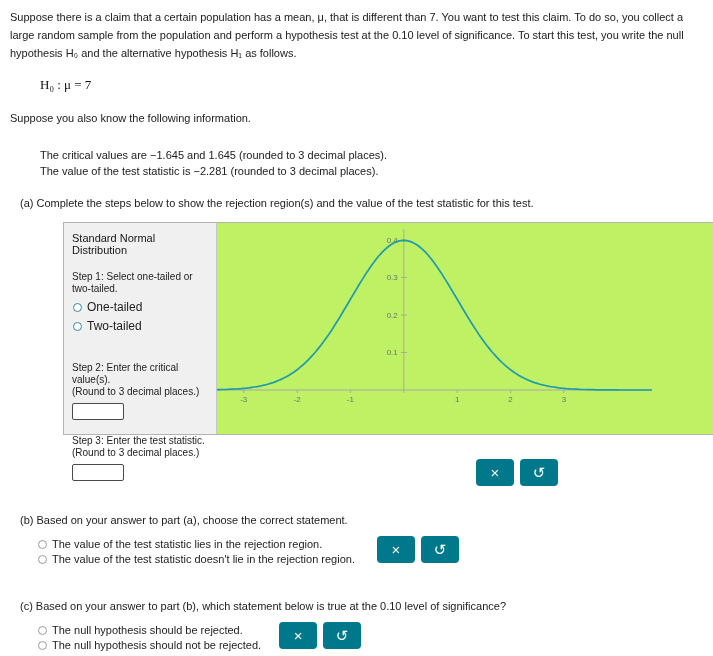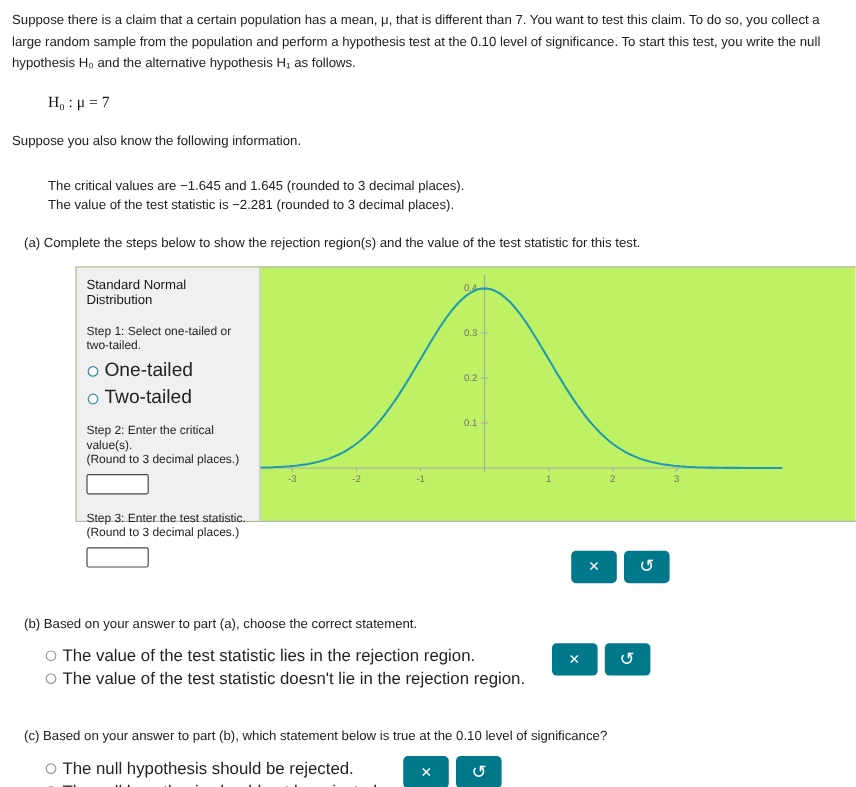--- a/index.html
+++ b/index.html
@@ -32,28 +32,28 @@
   }
   .panel-sidebar {
     width:153px; flex:none; box-sizing:border-box;
     background:#f0f0f0; border-right:1px solid #c6c6c6;
     padding:9px 7px 6px 8px;
   }
   .panel-title { font-size:11px; color:#161616; margin-bottom:15px; }
   .step-label, .step-hint { font-size:10px; line-height:12px; color:#222; }
   .radio-row {
     display:flex; align-items:center; gap:5px;
-    margin:5px 0 0 1px; font-size:16px; cursor:pointer; color:#222;
+    margin:5px 0 0 1px; font-size:12px; cursor:pointer; color:#222;
   }
   .radio-circle {
     width:9px; height:9px; border-radius:50%;
     border:1px solid #39899a; background:#fff; flex:none; box-sizing:border-box;
   }
   .gray-radios .radio-circle { border-color:#9a9a9a; }
-  .step2 { margin-top:13px; }
+  .step2 { margin-top:29px; }
   .step3 { margin-top:15px; }
   .num-input {
     width:52px; height:17px; margin-top:5px; box-sizing:border-box;
     border:1px solid #4a4a4a; border-radius:2px;
     font-size:10px; padding:0 3px; font-family:inherit;
   }
   .panel-chart { flex:1; position:relative; overflow:hidden; }
 
   
   .btn-pair { display:flex; gap:6px; }
@@ -64,21 +64,21 @@
     font-size:15px; line-height:1;
     display:flex; align-items:center; justify-content:center;
     cursor:pointer; font-family:"Liberation Sans","DejaVu Sans",sans-serif;
     padding:0;
   }
 
   
   .choice-section-b { margin-top:26px; }
   .choice-section-c { margin-top:30px; }
   .choice-row { display:flex; align-items:flex-start; margin:7px 0 0 28px; }
-  .options .radio-row { font-size:14px; margin:3px 0; }
+  .options .radio-row { font-size:11px; margin:3px 0; }
   .btn-b { margin-left:22px; margin-top:1px; }
   .btn-c { margin-left:18px; margin-top:1px; }
 </style>
 </head>
 <body>
 
 <div class="page">
 
   <p class="intro">Suppose there is a claim that a certain population has a mean, μ, that is different than 7. You want to test this claim. To do so, you collect a large random sample from the population and perform a hypothesis test at the 0.10 level of significance. To start this test, you write the null hypothesis H₀ and the alternative hypothesis H₁ as follows.</p>
 

